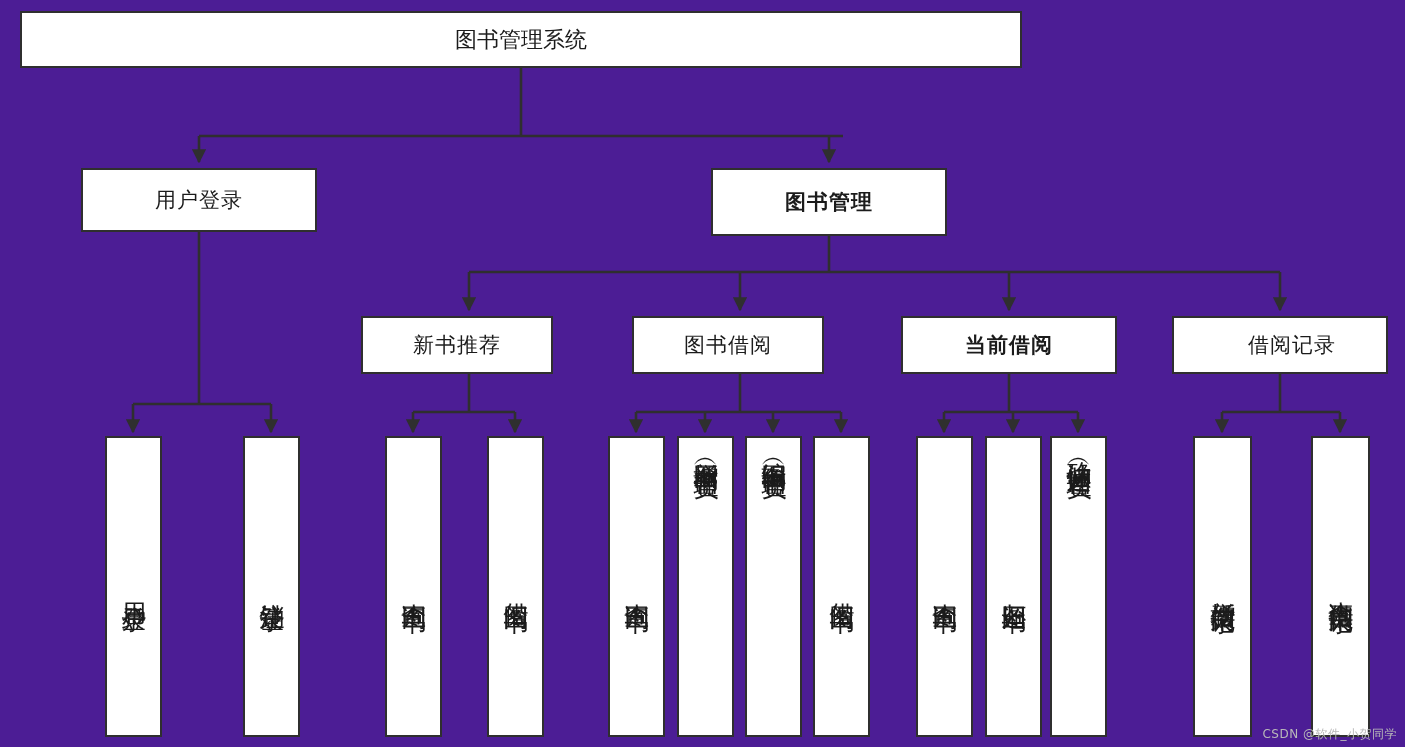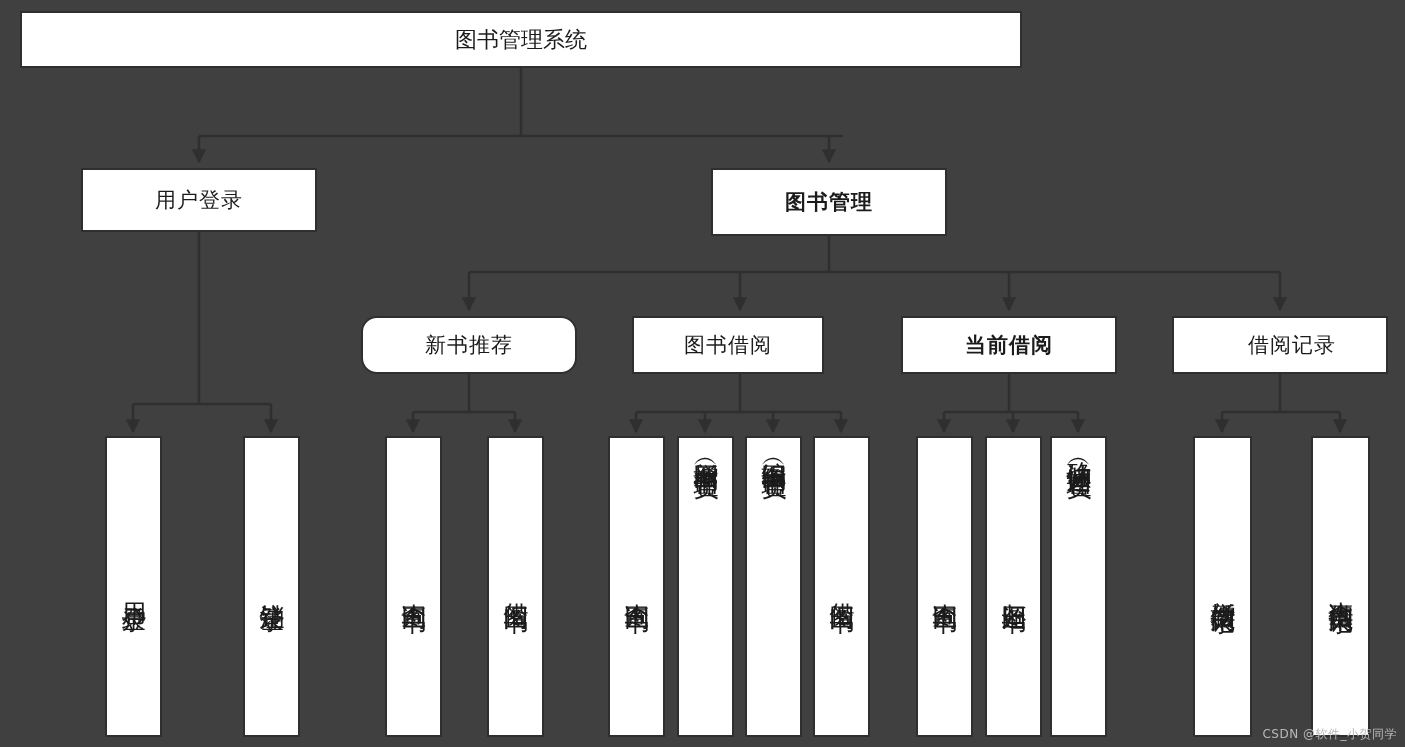--- a/index.html
+++ b/index.html
@@ -8,21 +8,21 @@
     padding: 0;
     background: #ffffff;
   }
   body {
     font-family: "DejaVu Sans", "Liberation Sans", sans-serif;
   }
   #canvas {
     position: relative;
     width: 1405px;
     height: 747px;
-    background: #404040;
+    background: #4c1d95;
     overflow: hidden;
   }
   #edges {
     position: absolute;
     left: 0;
     top: 0;
     width: 1405px;
     height: 747px;
     pointer-events: none;
   }
@@ -135,21 +135,21 @@
     <span>图书管理系统</span>
   </div>
 
   <div class="node h" style="left:81px; top:168px; width:236px; height:64px;">
     <span>用户登录</span>
   </div>
   <div class="node h" style="left:711px; top:168px; width:236px; height:68px;font-weight:bold;">
     <span>图书管理</span>
   </div>
 
-  <div class="node h" style="left:361px; top:316px; width:216px; height:58px;border-radius:16px;">
+  <div class="node h" style="left:361px; top:316px; width:192px; height:58px;">
     <span>新书推荐</span>
   </div>
   <div class="node h" style="left:632px; top:316px; width:192px; height:58px;">
     <span>图书借阅</span>
   </div>
   <div class="node h" style="left:901px; top:316px; width:216px; height:58px;font-weight:bold;">
     <span>当前借阅</span>
   </div>
   <div class="node h" style="left:1172px; top:316px; width:216px; height:58px;padding-left:24px;">
     <span>借阅记录</span>

